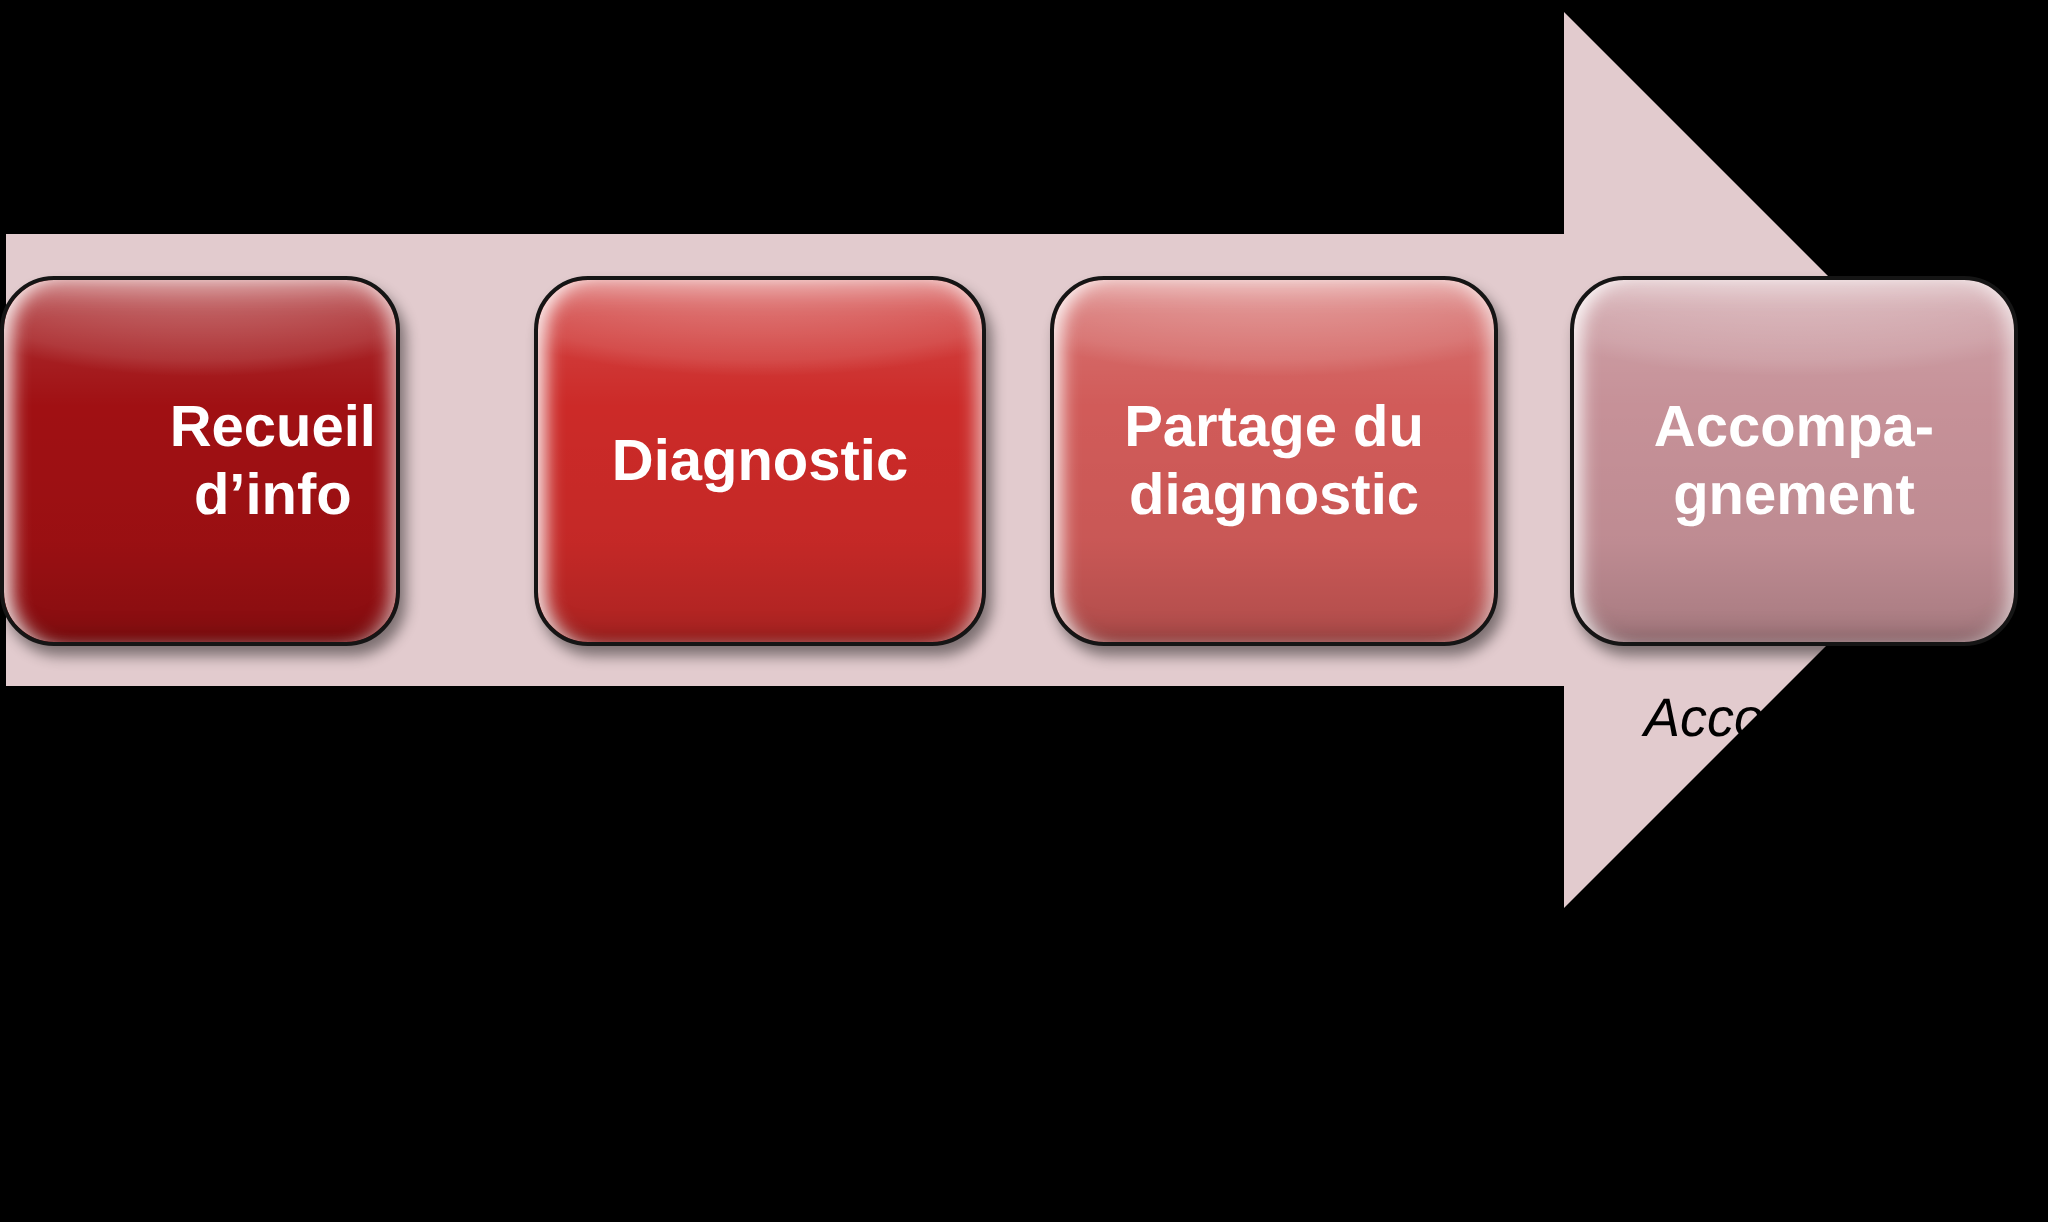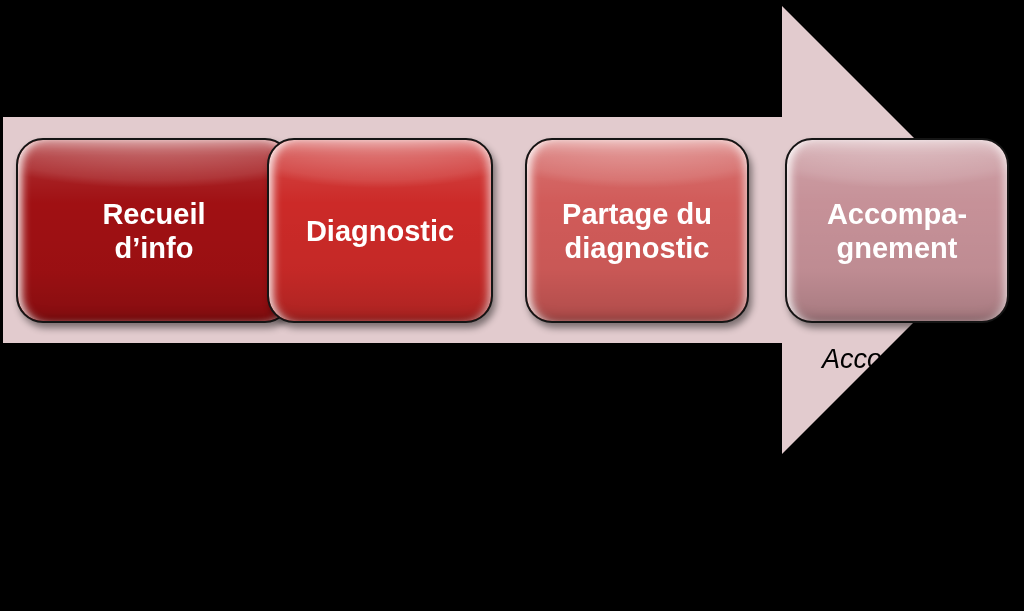--- a/index.html
+++ b/index.html
@@ -56,21 +56,21 @@
         rgba(255,255,255,0.16), rgba(255,255,255,0) 35%,
         rgba(0,0,0,0.04) 72%, rgba(0,0,0,0.16) 100%),
       var(--box-color, #cc2a28);
     box-shadow:
       inset 9px 0 9px -5px rgba(255,255,255,0.85),
       inset -8px 0 9px -5px rgba(255,255,255,0.60),
       inset 0 11px 14px -8px rgba(255,255,255,0.55),
       inset 0 -11px 14px -10px rgba(0,0,0,0.32),
       3px 5px 7px rgba(0,0,0,0.45);
   }
-  .step-1 { left: 16px;   width: 276px; }
+  .step-1 { left: 0;   width: 200px; justify-content: flex-end; }
   .step-2 { left: 267px; width: 226px; }
   .step-3 { left: 525px; width: 224px; }
   .step-4 { left: 785px; width: 224px; }
   .step-label {
     padding: 0 10px;
   }
 </style>
 </head>
 <body>
 

